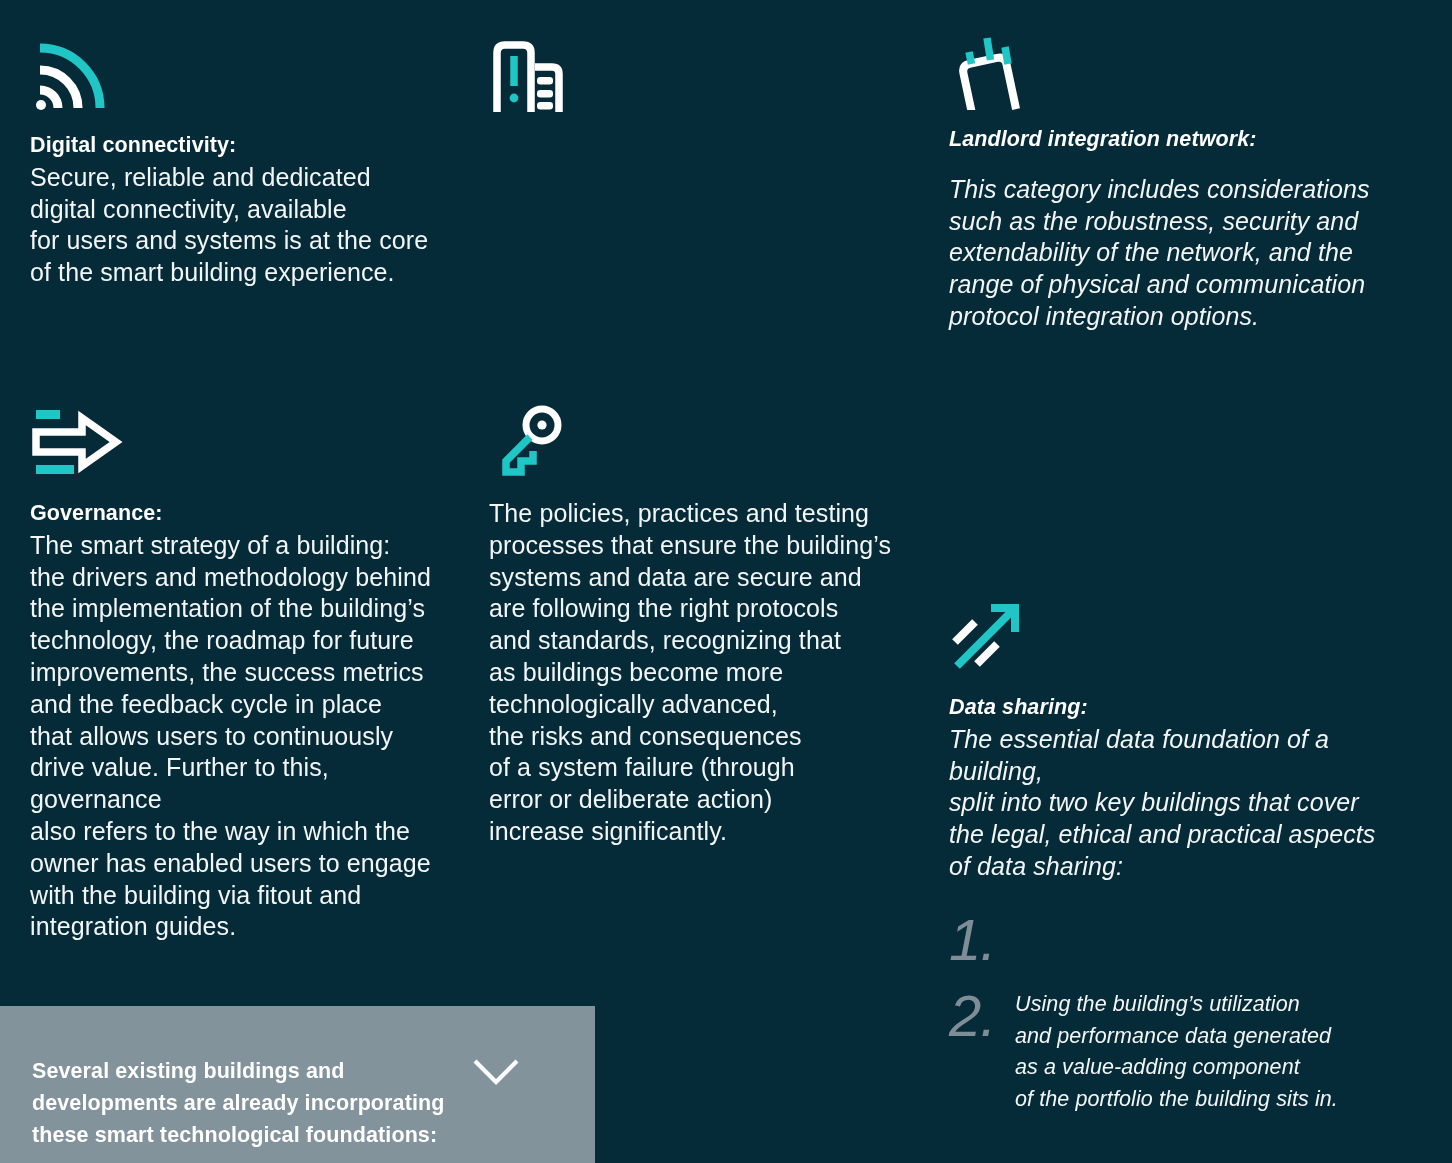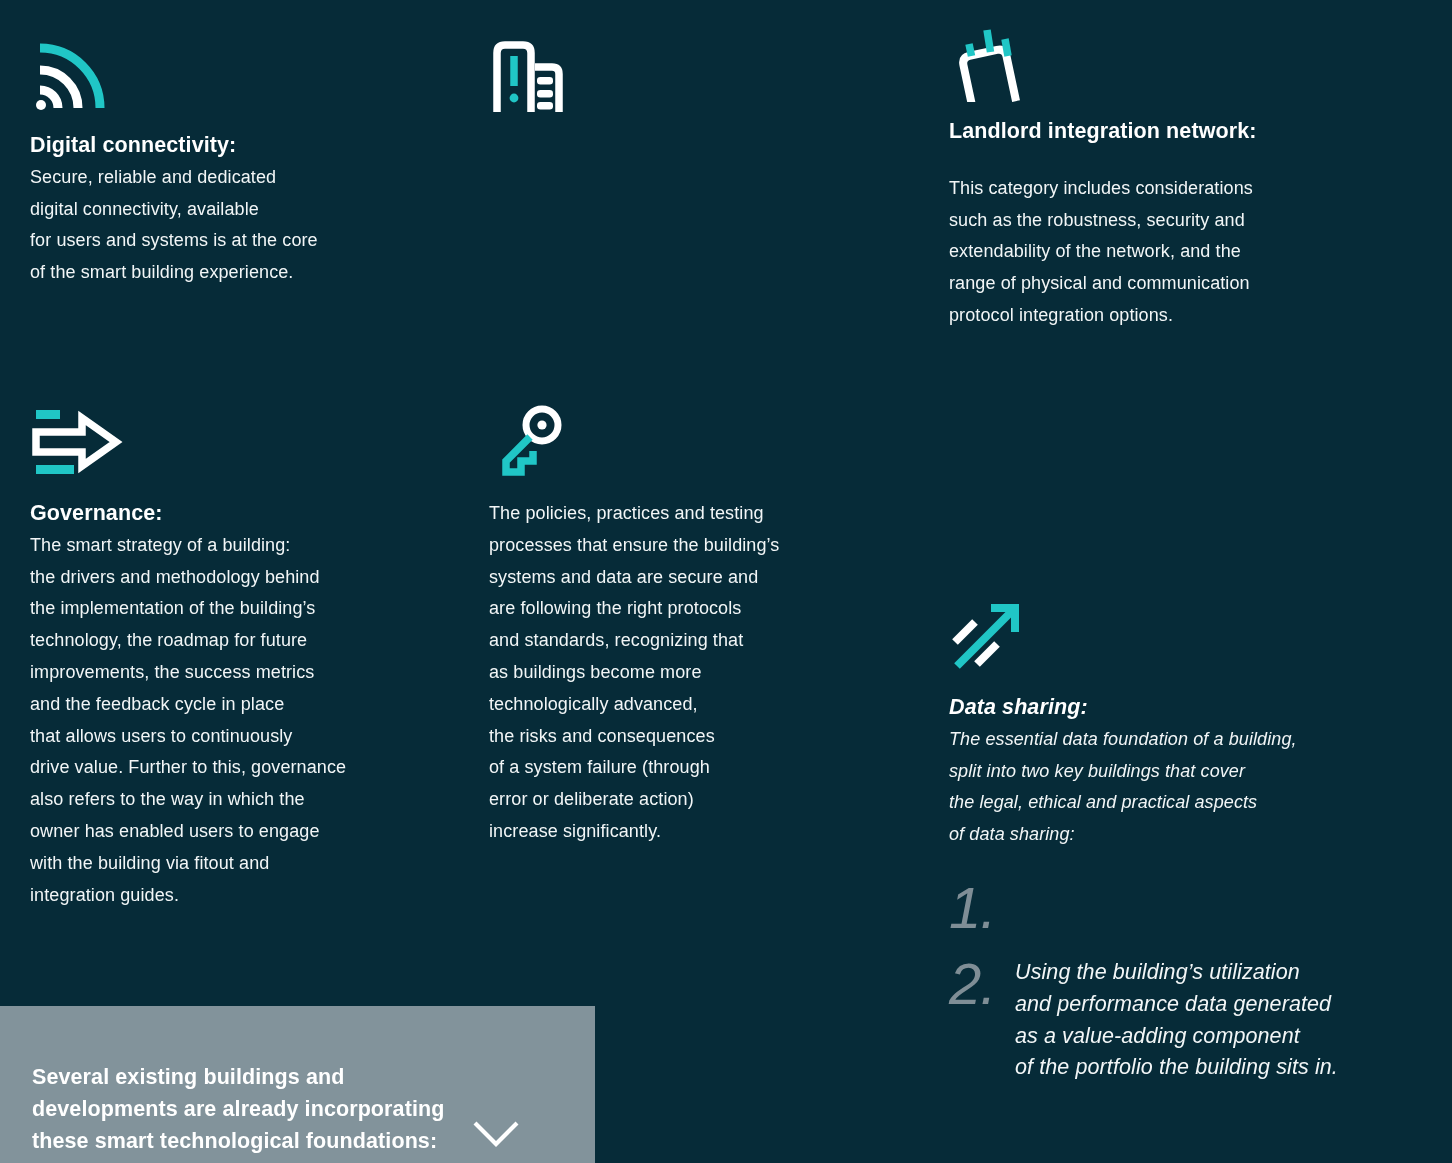--- a/index.html
+++ b/index.html
@@ -36,33 +36,33 @@
 
   .card-title {
     font-size: 21.5px;
     font-weight: bold;
     line-height: 31.8px;
     letter-spacing: 0.1px;
     color: #ffffff;
     white-space: nowrap;
   }
   .card-body {
-    font-size: 18px;
+    font-size: 25px;
     font-weight: normal;
     line-height: 31.8px;
     letter-spacing: 0.1px;
     color: #f2f6f7;
     white-space: pre-line;
   }
-  .card-body.spaced { margin-top: 25px; }
+  .card-body.spaced { margin-top: 18px; }
 
   
   #card-digital-connectivity { left: 30px;  top: 36px;  width: 420px; }
   #card-building-systems     { left: 489px; top: 36px;  width: 430px; }
-  #card-landlord-network     { left: 949px; top: 22px;  width: 470px; }
+  #card-landlord-network     { left: 949px; top: 30px;  width: 470px; font-style: italic; }
 
   #card-governance           { left: 30px;  top: 404px; width: 430px; }
   #card-cybersecurity        { left: 489px; top: 404px; width: 410px; }
   #card-data-sharing         { left: 949px; top: 598px; width: 470px; font-style: italic; }
 
   
   .num-list { margin-top: 30px; }
   .num-item {
     display: flex;
     align-items: flex-start;
@@ -92,22 +92,21 @@
     left: 0;
     top: 1006px;
     width: 595px;
     height: 157px;
     background: #82939b;
     display: flex;
     align-items: flex-end;
   }
   #cta-panel .cta-inner {
     display: flex;
-    align-items: flex-end;
-    padding: 0 0 6px 32px;
+    padding: 0 0 12px 32px;
     width: 100%;
     box-sizing: border-box;
   }
   .cta-text {
     font-size: 21.5px;
     font-weight: bold;
     line-height: 32px;
     letter-spacing: 0.1px;
     color: #ffffff;
     white-space: pre-line;

